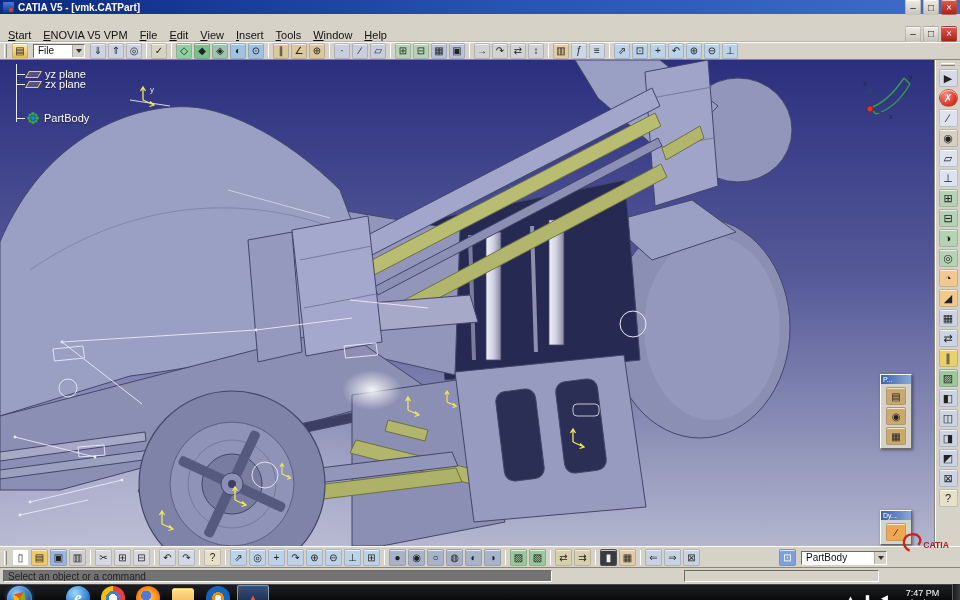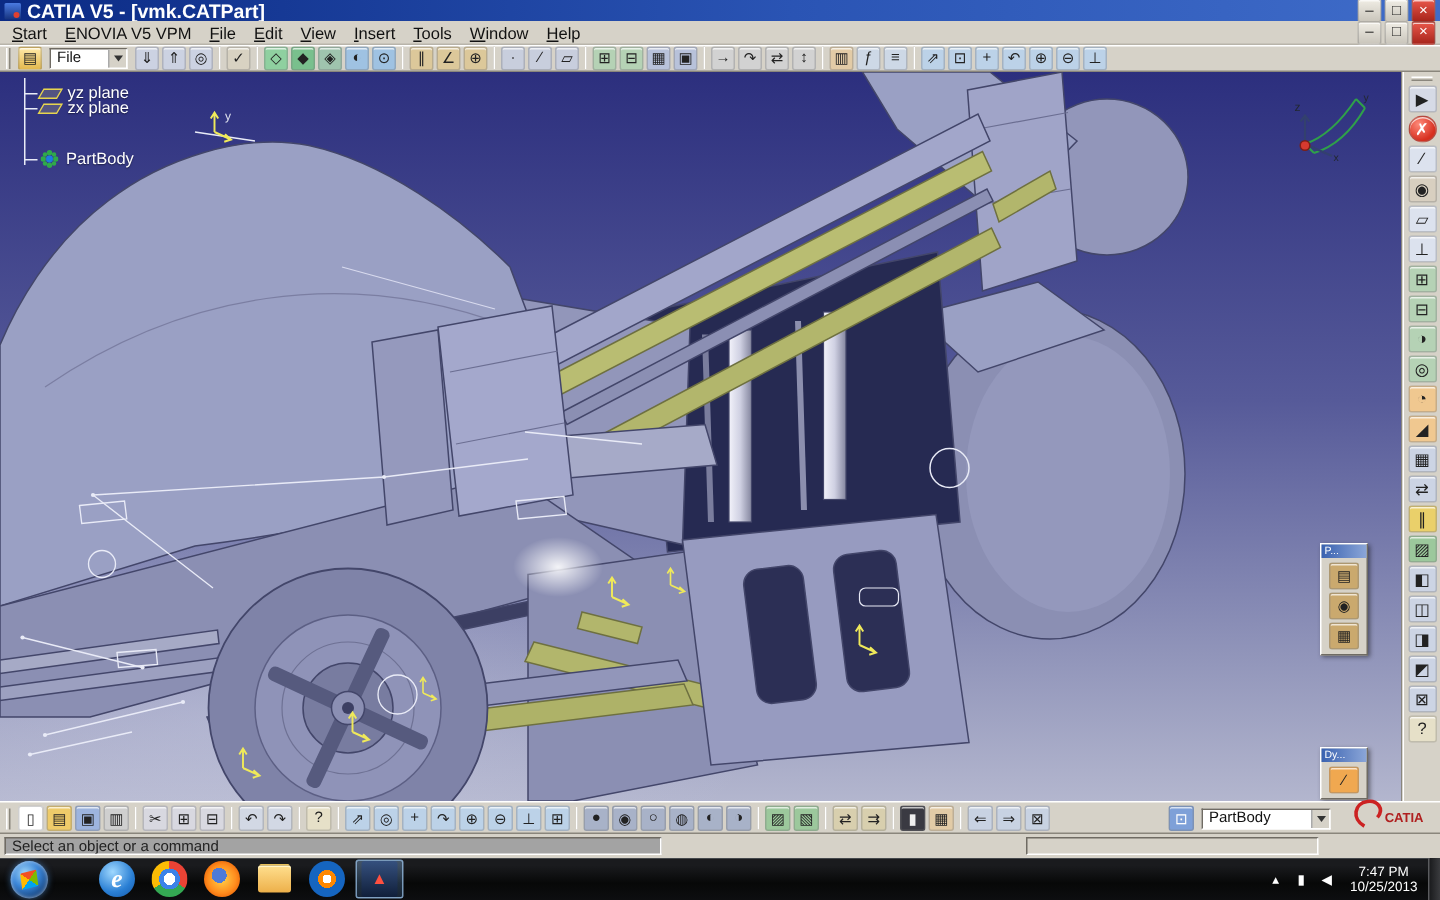--- a/index.html
+++ b/index.html
@@ -10,26 +10,26 @@
   
   .inset { border:1px solid; border-color:#6f6b63 #ffffff #ffffff #6f6b63; }
 
   
   .titlebar { height:14px; display:flex; align-items:center; padding:0 2px;
     background:linear-gradient(90deg,#0b2a84,#2a54b4 55%,#3f6cc9); flex:0 0 auto; }
   .app-ic16 { width:11px; height:11px; margin:0 4px 0 1px; border-radius:1px;
     background:linear-gradient(#4a7ae0,#16337e); position:relative; }
   .app-ic16::after { content:""; position:absolute; right:1px; bottom:1px; width:4px; height:4px;
     background:#e04030; border-radius:50%; }
-  .title { color:#fff; font-size:13px; font-weight:bold; white-space:nowrap; }
+  .title { color:#fff; font-size:10px; font-weight:bold; white-space:nowrap; }
   .winctl { margin-left:auto; display:flex; }
 
   
   .menubar { height:16px; display:flex; align-items:center; background:#d6d2c8;
-    border-bottom:1px solid #b8b4aa; padding-left:2px; flex:0 0 auto; }
+    border-bottom:1px solid #b8b4aa; padding-left:2px; flex:0 0 auto;margin-top:12px; }
   .menu-item { display:inline-block; font-size:11px; color:#111; padding:1px 6px; cursor:default; }
   .menu-item::first-letter { text-decoration:underline; }
   .docctl { margin-left:auto; display:flex; margin-right:2px; }
   .winb { width:14px; height:11px; font-size:8px; line-height:9px; }
 
   
   .toolbar-top { height:18px; display:flex; align-items:center; background:#d6d2c8;
     border-bottom:1px solid #8a867c; box-shadow:inset 0 1px 0 #fff; padding:0 3px; flex:0 0 auto; }
   .toolbar-bottom { height:22px; display:flex; align-items:center; background:#d6d2c8;
     border-top:1px solid #fff; box-shadow:inset 0 -1px 0 #8a867c; padding:0 3px; flex:0 0 auto; }
@@ -80,22 +80,22 @@
   
   .float-tb { position:absolute; right:48px; width:32px; background:#d6d2c8;
     border:1px solid; border-color:#fff #6f6b63 #6f6b63 #fff; box-shadow:1px 1px 3px rgba(0,0,0,.45); }
   .ftitle { height:9px; font-size:7px; color:#fff; background:linear-gradient(90deg,#3a62b0,#8ba6d8);
     line-height:9px; padding:0 2px; overflow:hidden; }
   .fbody { display:flex; flex-direction:column; align-items:center; padding:2px 0; }
   .fbody .ticon { width:20px; height:18px; margin:1px 0; }
 
   
   .statusbar { height:16px; display:flex; align-items:center; background:#d6d2c8; padding:0 3px; flex:0 0 auto; }
-  .status-msg { width:438px; height:12px; font-size:10px; line-height:11px; padding:0 4px; color:#222;
-    background:#a3a3a3; overflow:hidden; white-space:nowrap; }
+  .status-msg { width:549px; height:12px; font-size:10px; line-height:11px; padding:0 4px; color:#222;
+    background:#737373; overflow:hidden; white-space:nowrap; }
   .status-field { width:195px; height:12px; margin-left:auto; margin-right:78px; background:#d6d2c8; }
 
   .catia-logo { position:absolute; right:4px; bottom:43px; width:58px; height:26px; z-index:30; }
 
   
   .taskbar { height:28px; display:flex; align-items:center; flex:0 0 auto;
     background:linear-gradient(#45484c 0 1px,#1a1b1e 1px 5px,#070808 60%,#0d0e10); }
   .orb { width:25px; height:25px; margin-left:7px; border-radius:50%; position:relative; flex:0 0 auto;
     background:radial-gradient(circle at 38% 32%,#9fd4f7,#3a85d8 40%,#16447e 75%,#0a2a52);
     box-shadow:inset 0 0 3px rgba(255,255,255,.65), 0 0 4px rgba(90,170,255,.5); }

